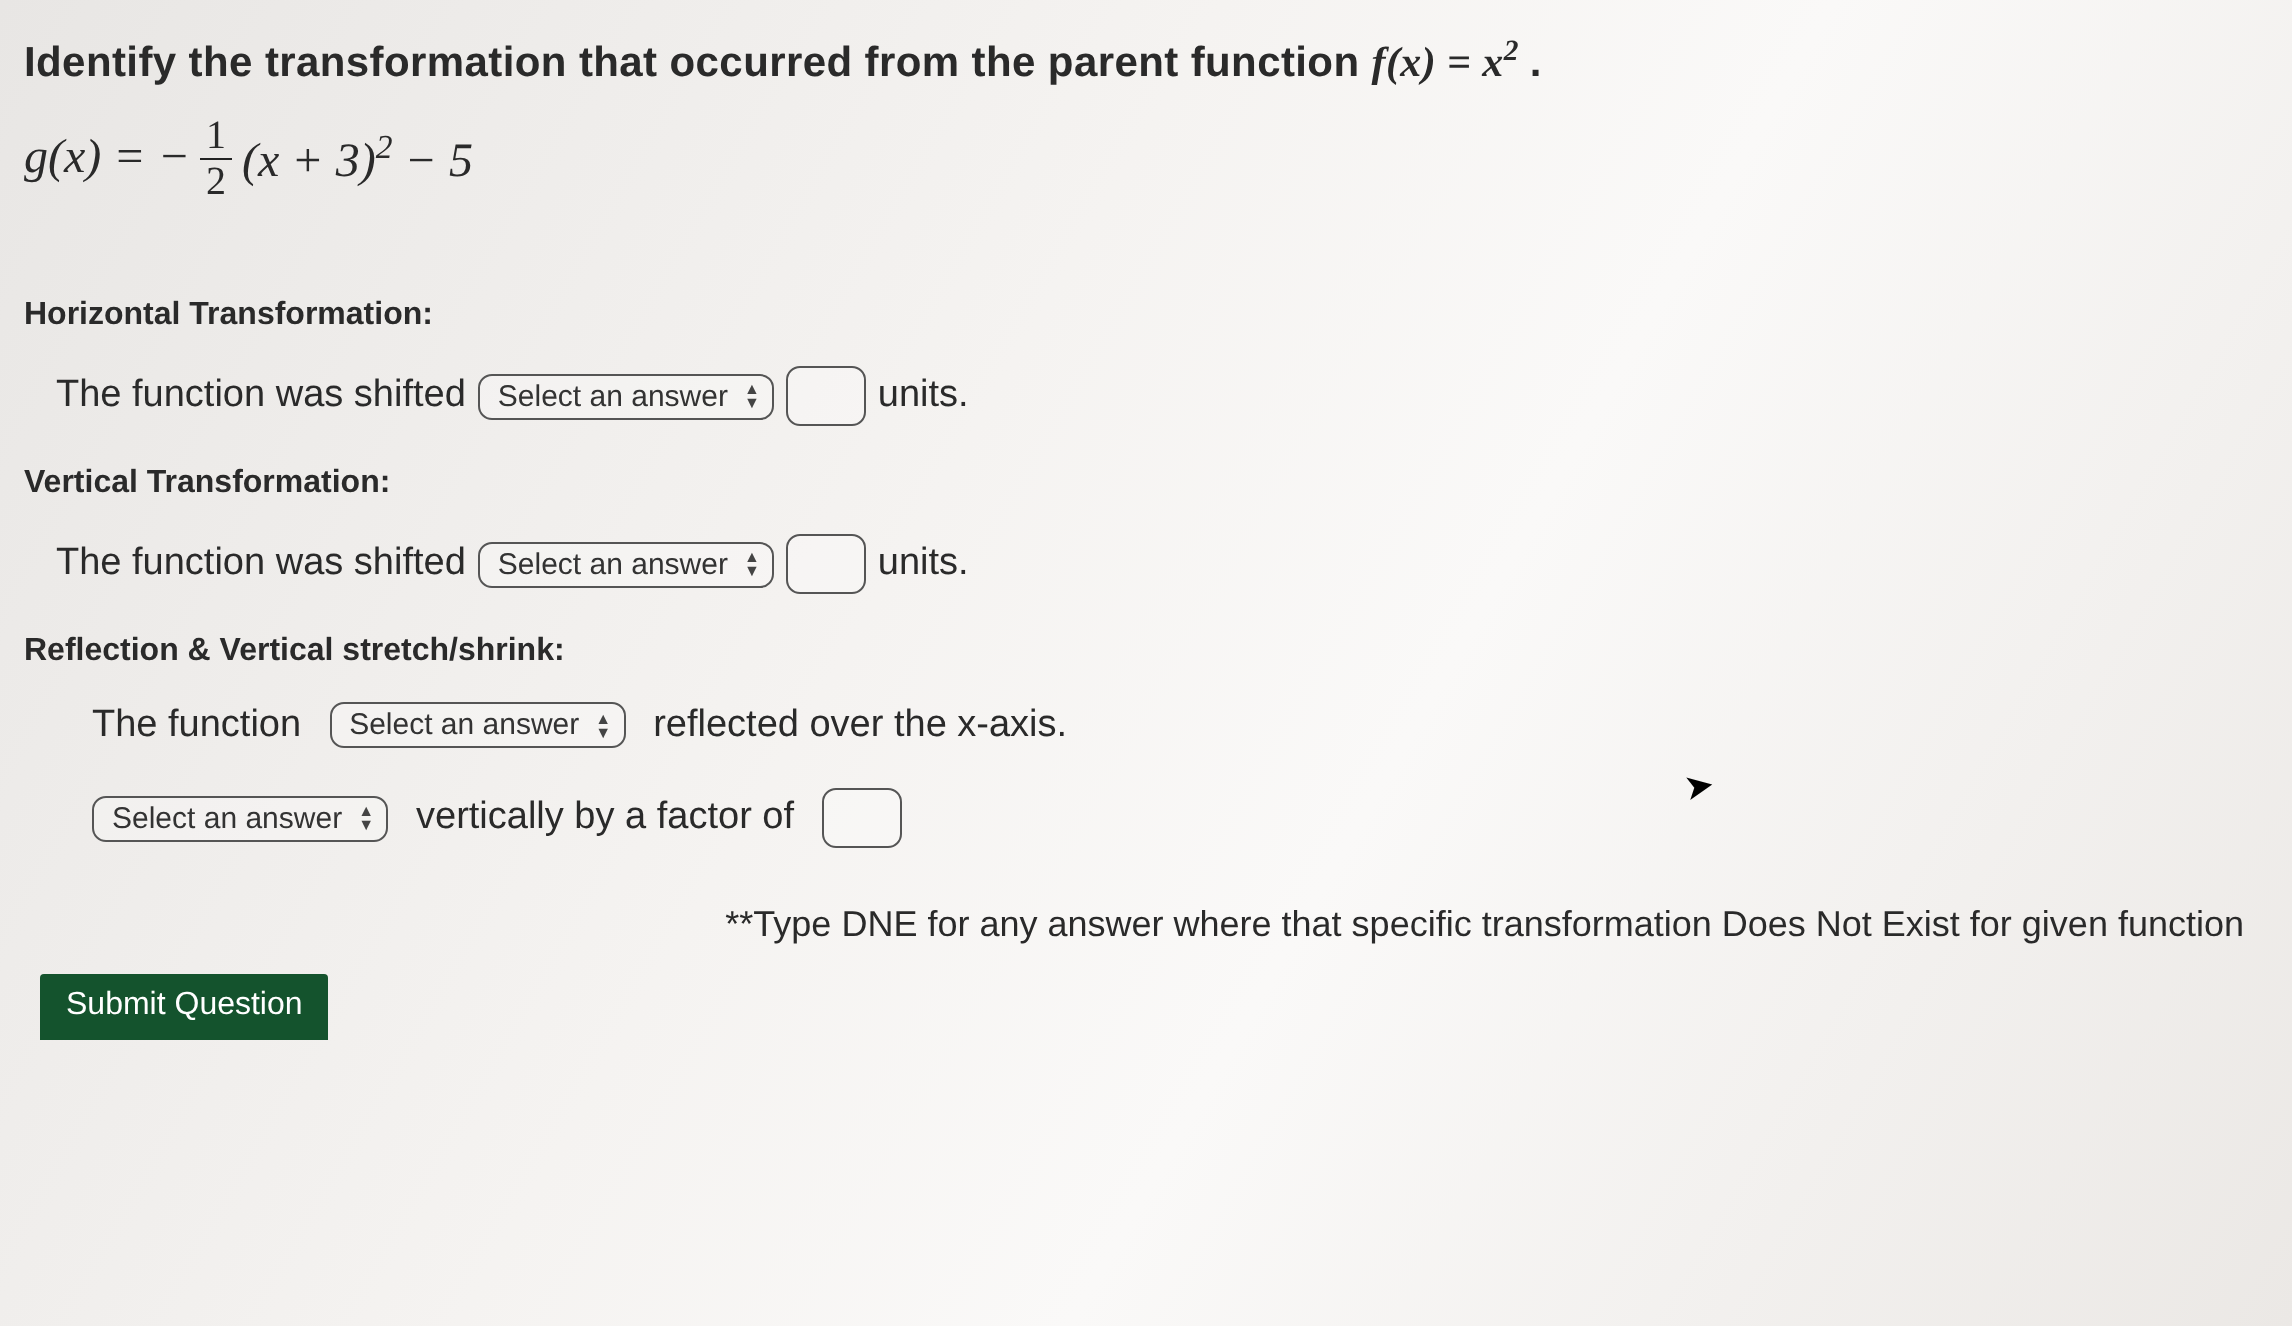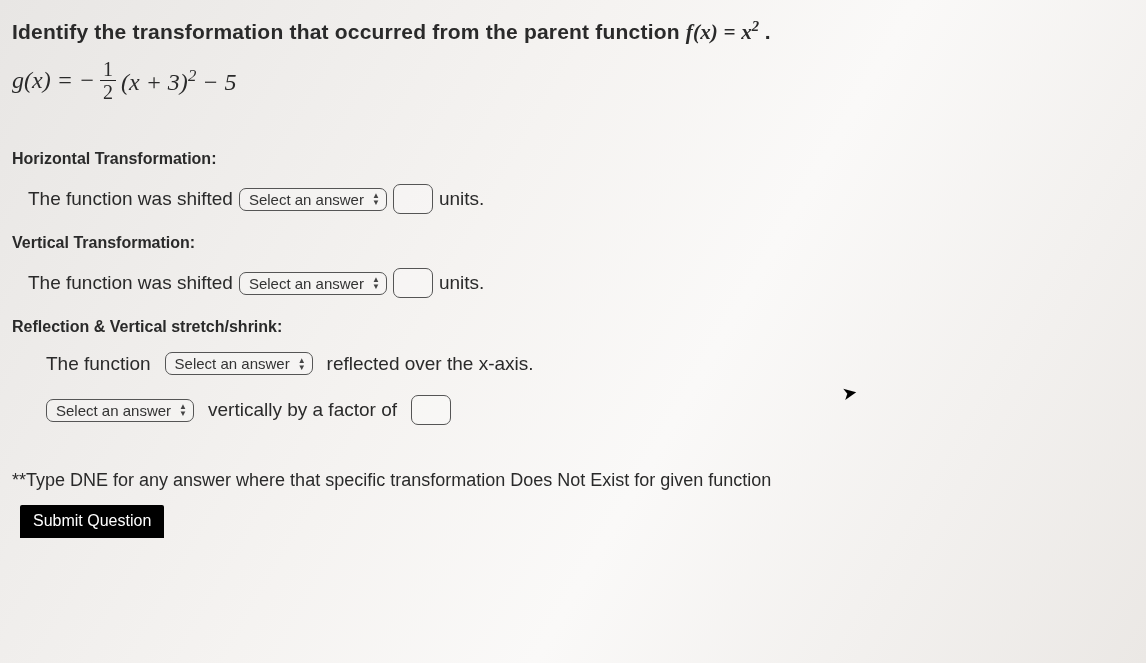--- a/index.html
+++ b/index.html
@@ -83,26 +83,27 @@
     display: inline-block;
     border: 1.3px solid #555;
     border-radius: 7px;
     width: 40px;
     height: 30px;
     background: rgba(255,255,255,0.25);
     vertical-align: middle;
   }
   .note {
     font-size: 18px;
-    margin-top: 45px;
+    margin-top: 28px;
     margin-bottom: 14px;
+    text-align: right;
   }
   .submit-btn {
     display: inline-block;
-    background: #000000;
+    background: #14532d;
     color: #fff;
     font-size: 16px;
     padding: 7px 13px 8px;
     border-radius: 2px 2px 0 0;
     cursor: pointer;
     margin-left: 8px;
   }
   .sup { font-size: 0.7em; vertical-align: super; }
   .cursor-arrow {
     position: absolute;

